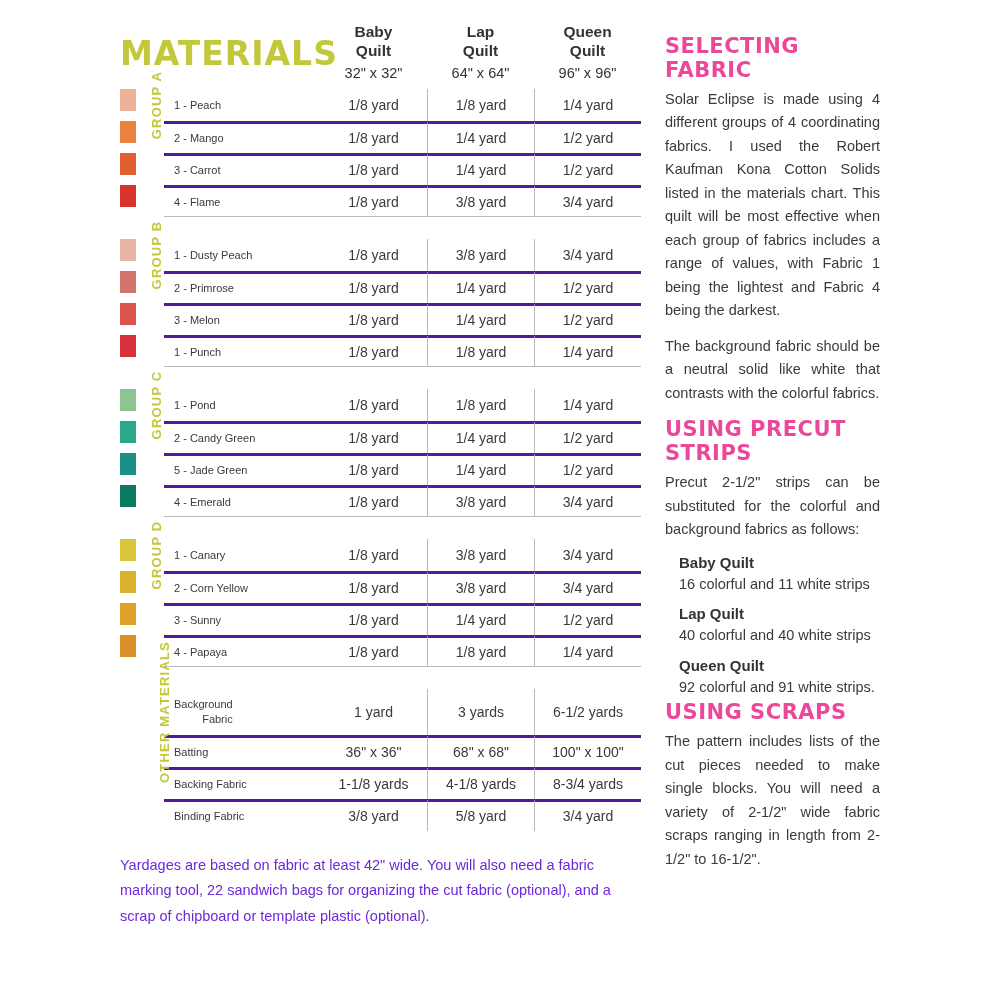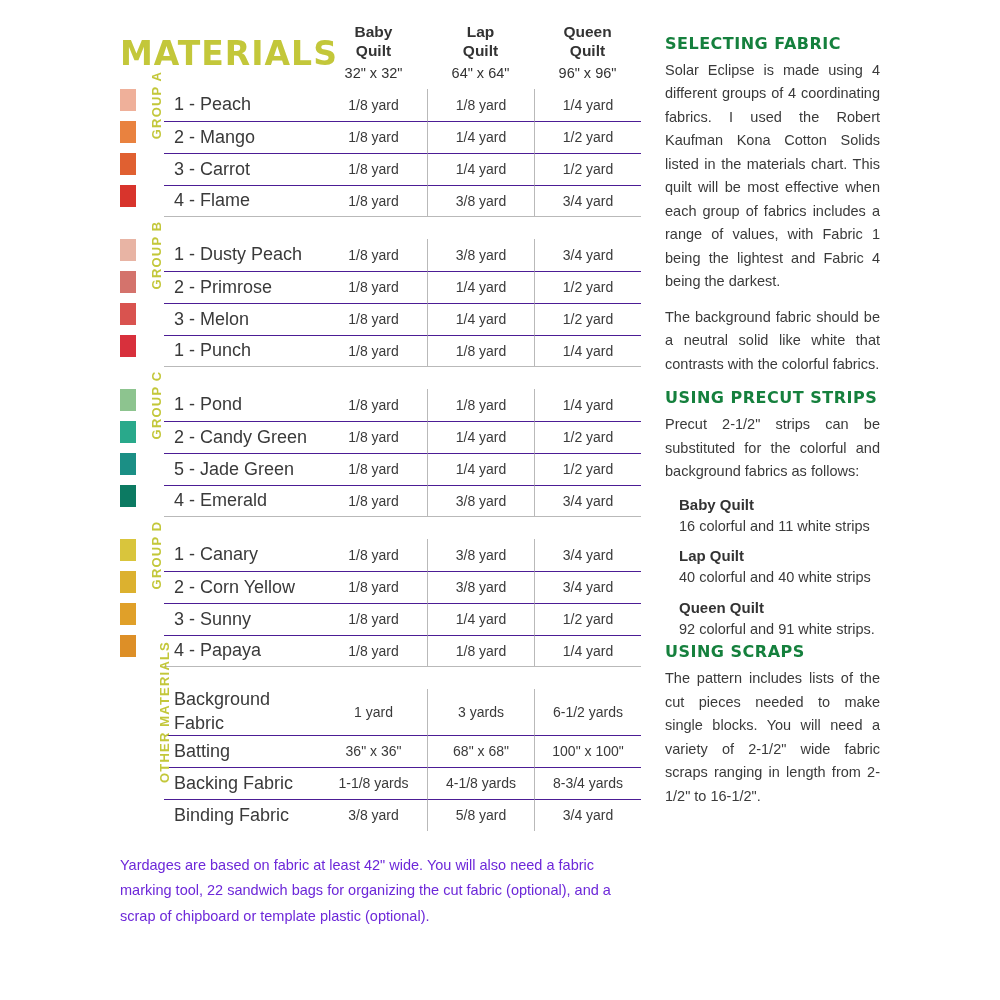--- a/index.html
+++ b/index.html
@@ -65,34 +65,35 @@
     text-align:center;
     font-size:13px;
     font-weight:bold;
     letter-spacing:1.2px;
     color:#c3c73a;
     white-space:nowrap;
   }
 
   .namecol {
     width:156px;
-    font-size:18px;
+    font-size:11px;
     display:flex; align-items:center;
     padding-left:10px;
+    text-align:right;
   }
   .cell {
     width:107px;
     text-align:center;
     font-size:14px;
     display:flex; align-items:center; justify-content:center;
     border-left:1px solid #b9b9b9;
   }
   .cell.first { border-left:none; }
   .rowh { height:32px; }
-  .rowline { border-top:1px solid #4c1d95; }
+  .rowline { border-top:3px solid #4c1d95; }
   .rowbottom { border-bottom:1px solid #b9b9b9; }
 
   .groupblock { margin-bottom:22px; }
 
   
   .omlabel span {
     position:absolute;
     left:-48px;
     top:50%;
     width:152px;
@@ -113,23 +114,23 @@
     width:500px;
   }
 
   
   .right {
     position:absolute; left:665px; top:34px; width:215px;
   }
   .rhead {
     font-family:"DejaVu Sans", sans-serif;
     font-weight:bold;
-    font-size:16px;
+    font-size:21px;
     letter-spacing:0.5px;
-    color:#15803d;
+    color:#ec4899;
     margin:0 0 6px 0;
   }
   .rhead.sp { }
   .rbody {
     font-size:14.5px;
     line-height:1.62;
     text-align:justify;
     margin:0 0 12px 0;
   }
   .subhead {

